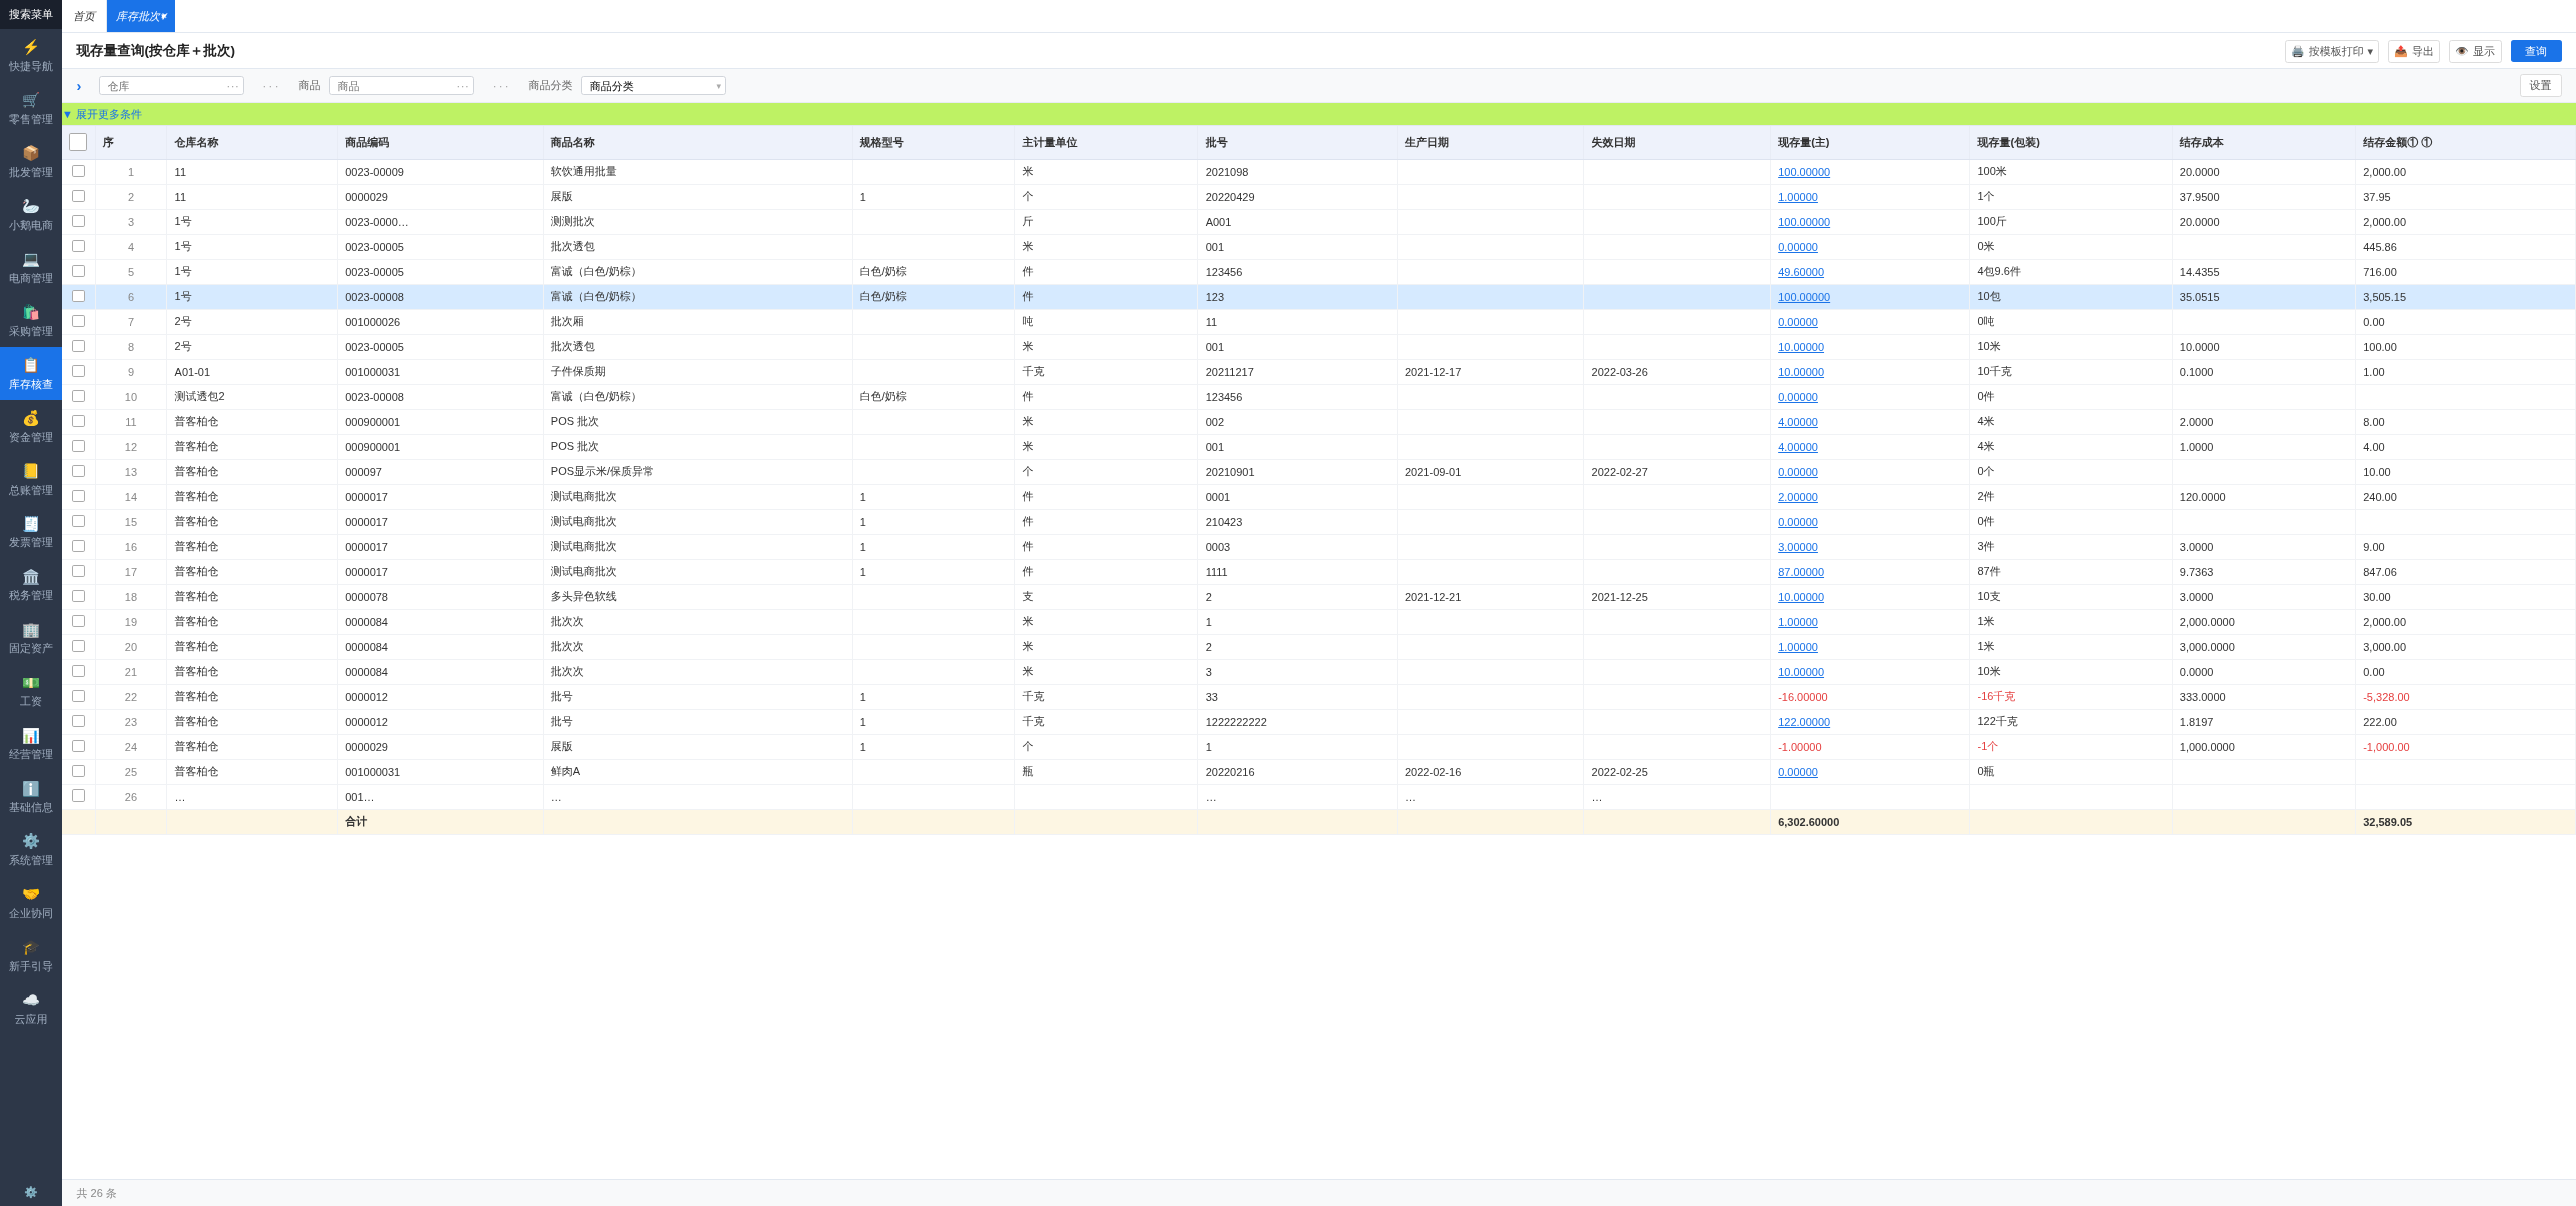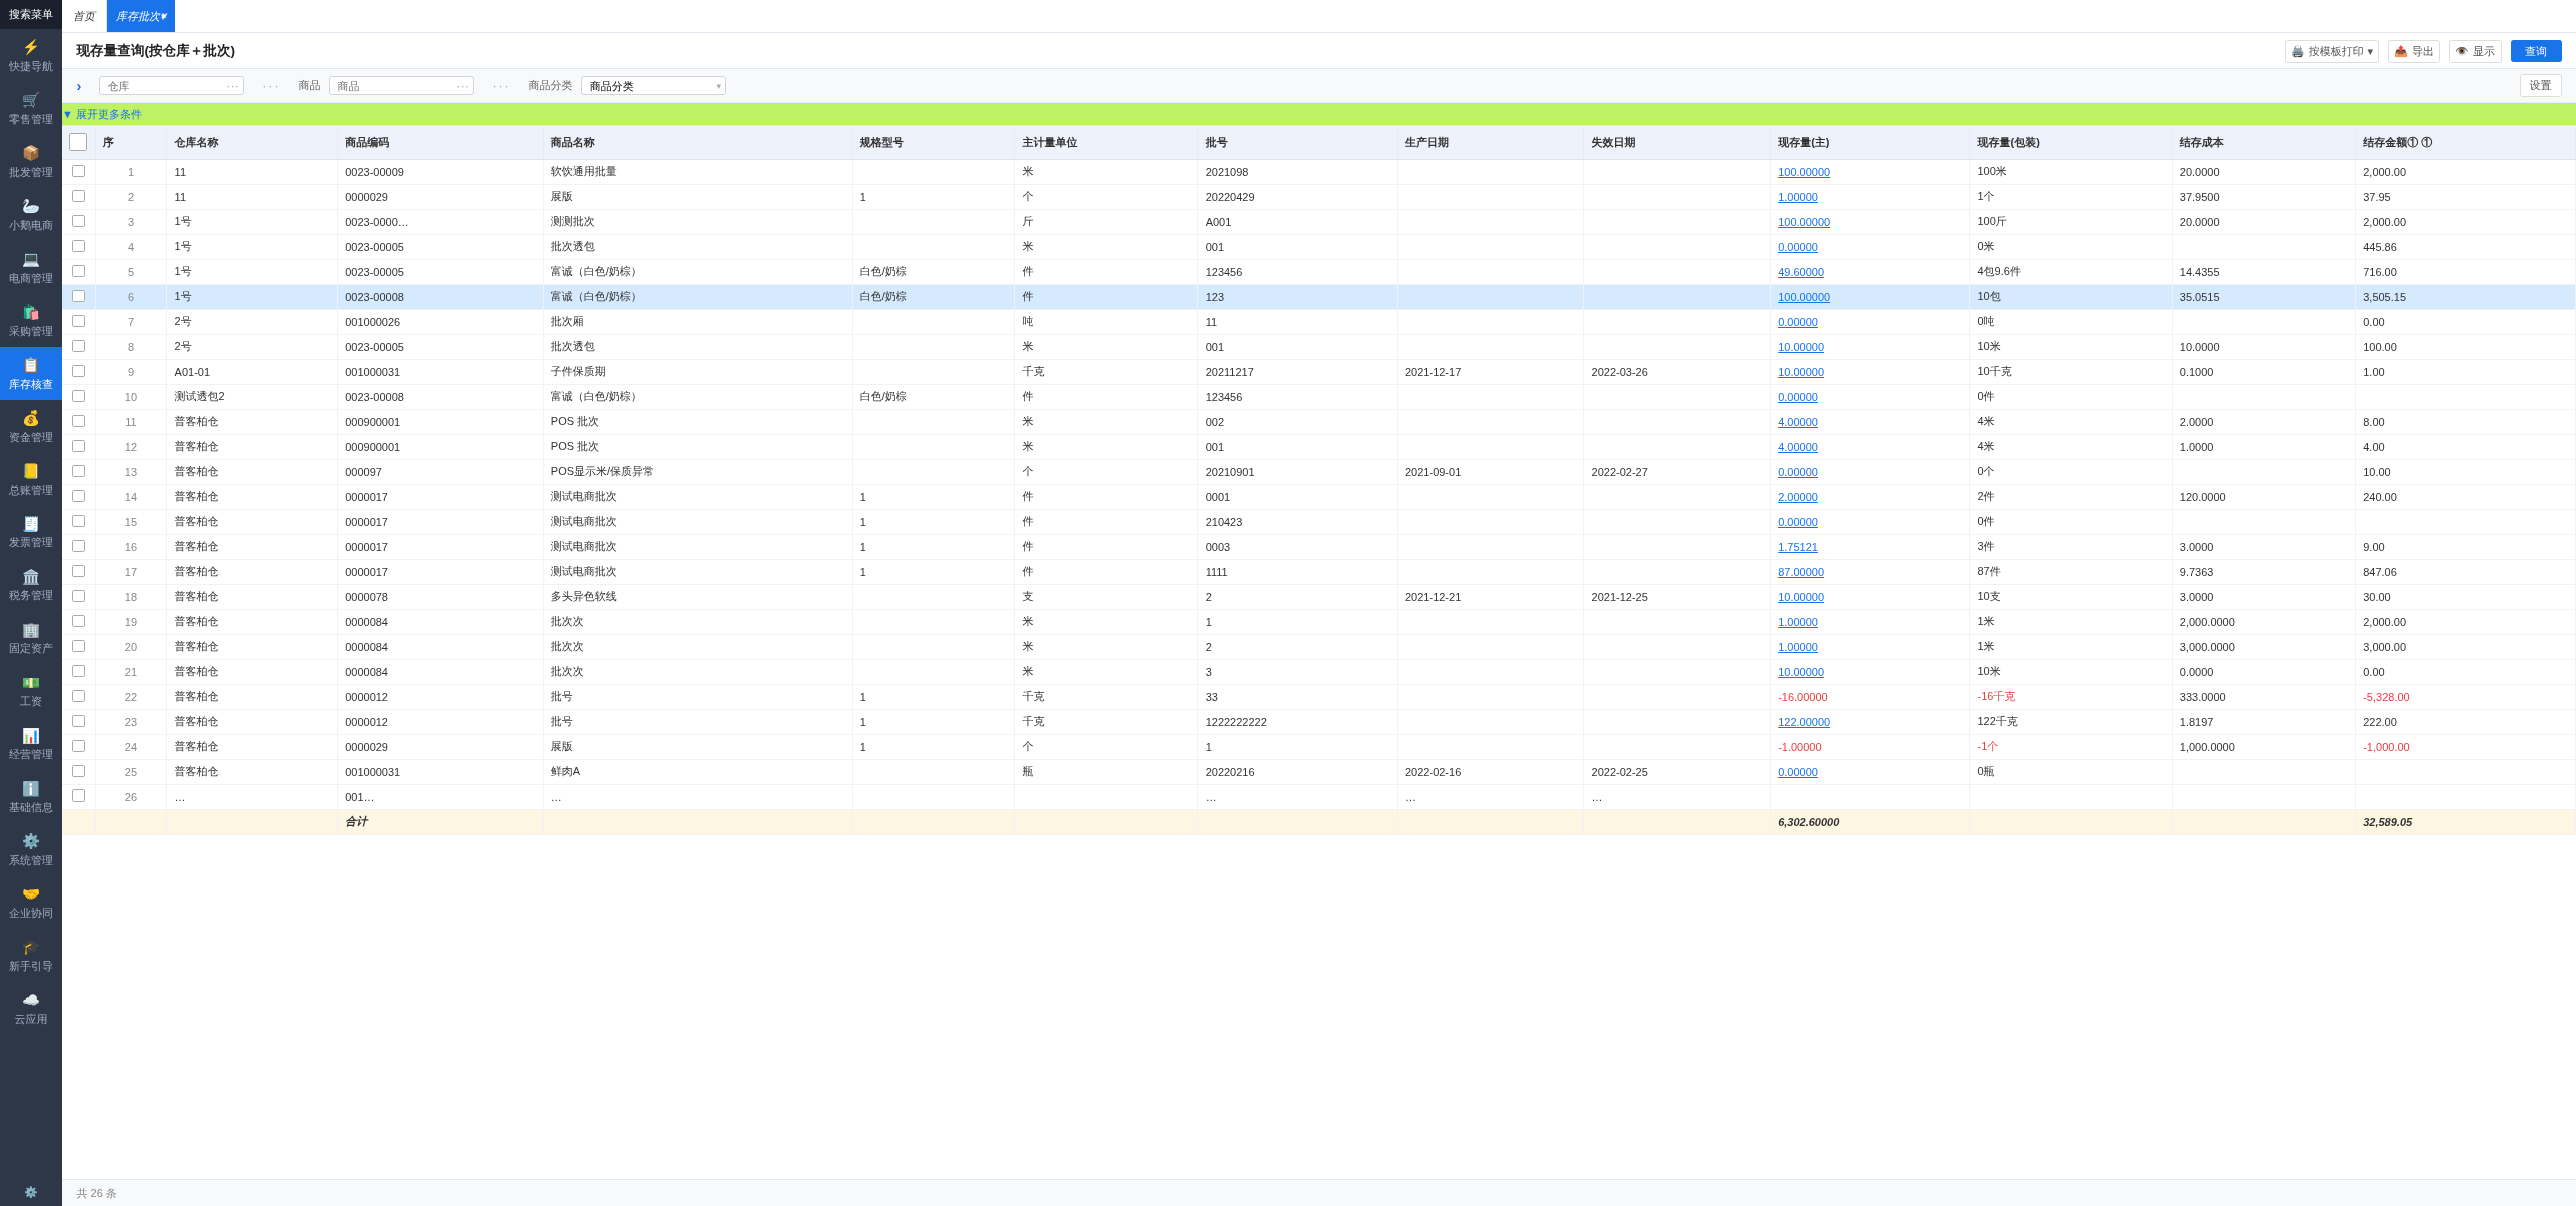--- a/index.html
+++ b/index.html
@@ -185,21 +185,20 @@
       white-space: nowrap;
     }
     tr.highlighted td { background: #d6eaff; }
     .row-num { text-align: center; color: #888; }
     .link-text { color: #1a73e8; text-decoration: underline; cursor: pointer; }
     .red-text { color: #e53e3e; }
     .total-row td {
       background: #fdf6e3;
       font-weight: bold;
       border-top: 1.8px solid #e2c87a;
-      font-style: italic;
     }
 
     
     .bottom-bar {
       height: 27px;
       background: #f8f9fa;
       border-top: 0.9px solid #e2e8f0;
       display: flex;
       align-items: center;
       padding: 0 14.5px;
@@ -778,21 +777,21 @@
     </td>
     <td class="row-num">16</td>
     <td>普客柏仓</td>
     <td>0000017</td>
     <td>测试电商批次</td>
     <td>1</td>
     <td>件</td>
     <td>0003</td>
     <td></td>
     <td></td>
-    <td class="link-text">1.75121</td>
+    <td class="link-text">3.00000</td>
     <td class="">3件</td>
     <td>3.0000</td>
     <td class="">9.00</td>
   </tr>
             <tr>
     <td style="text-align:center;">
       <span style="width:12.7px;height:12.7px;border:0.9px solid #aaa;border-radius:1.8px;display:inline-block;background:#fff;"></span>
     </td>
     <td class="row-num">17</td>
     <td>普客柏仓</td>

